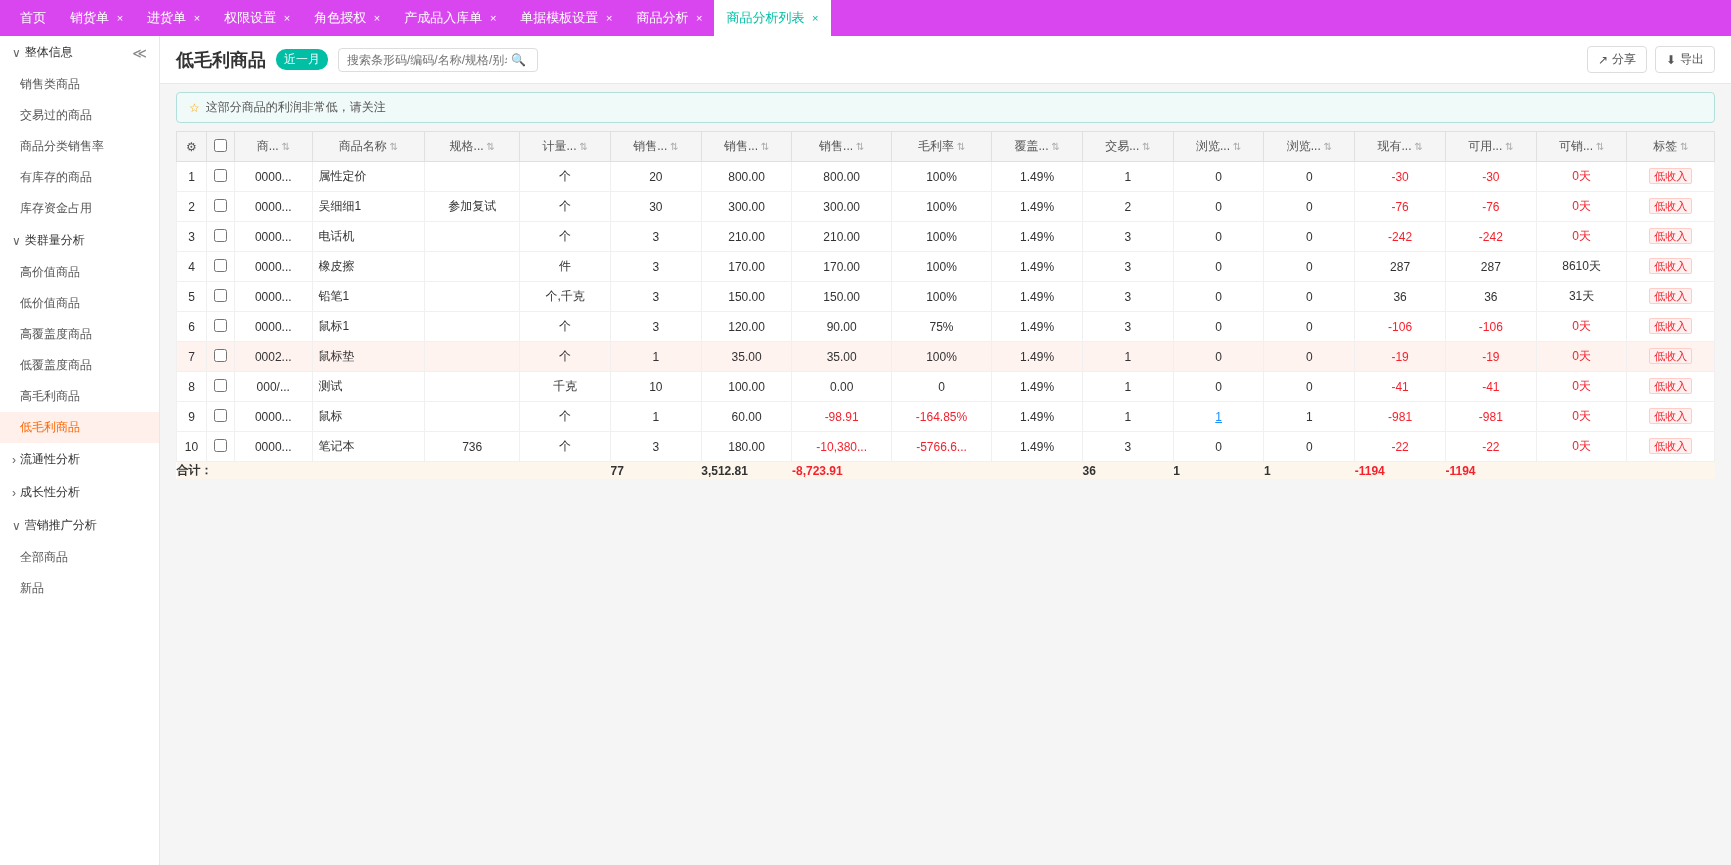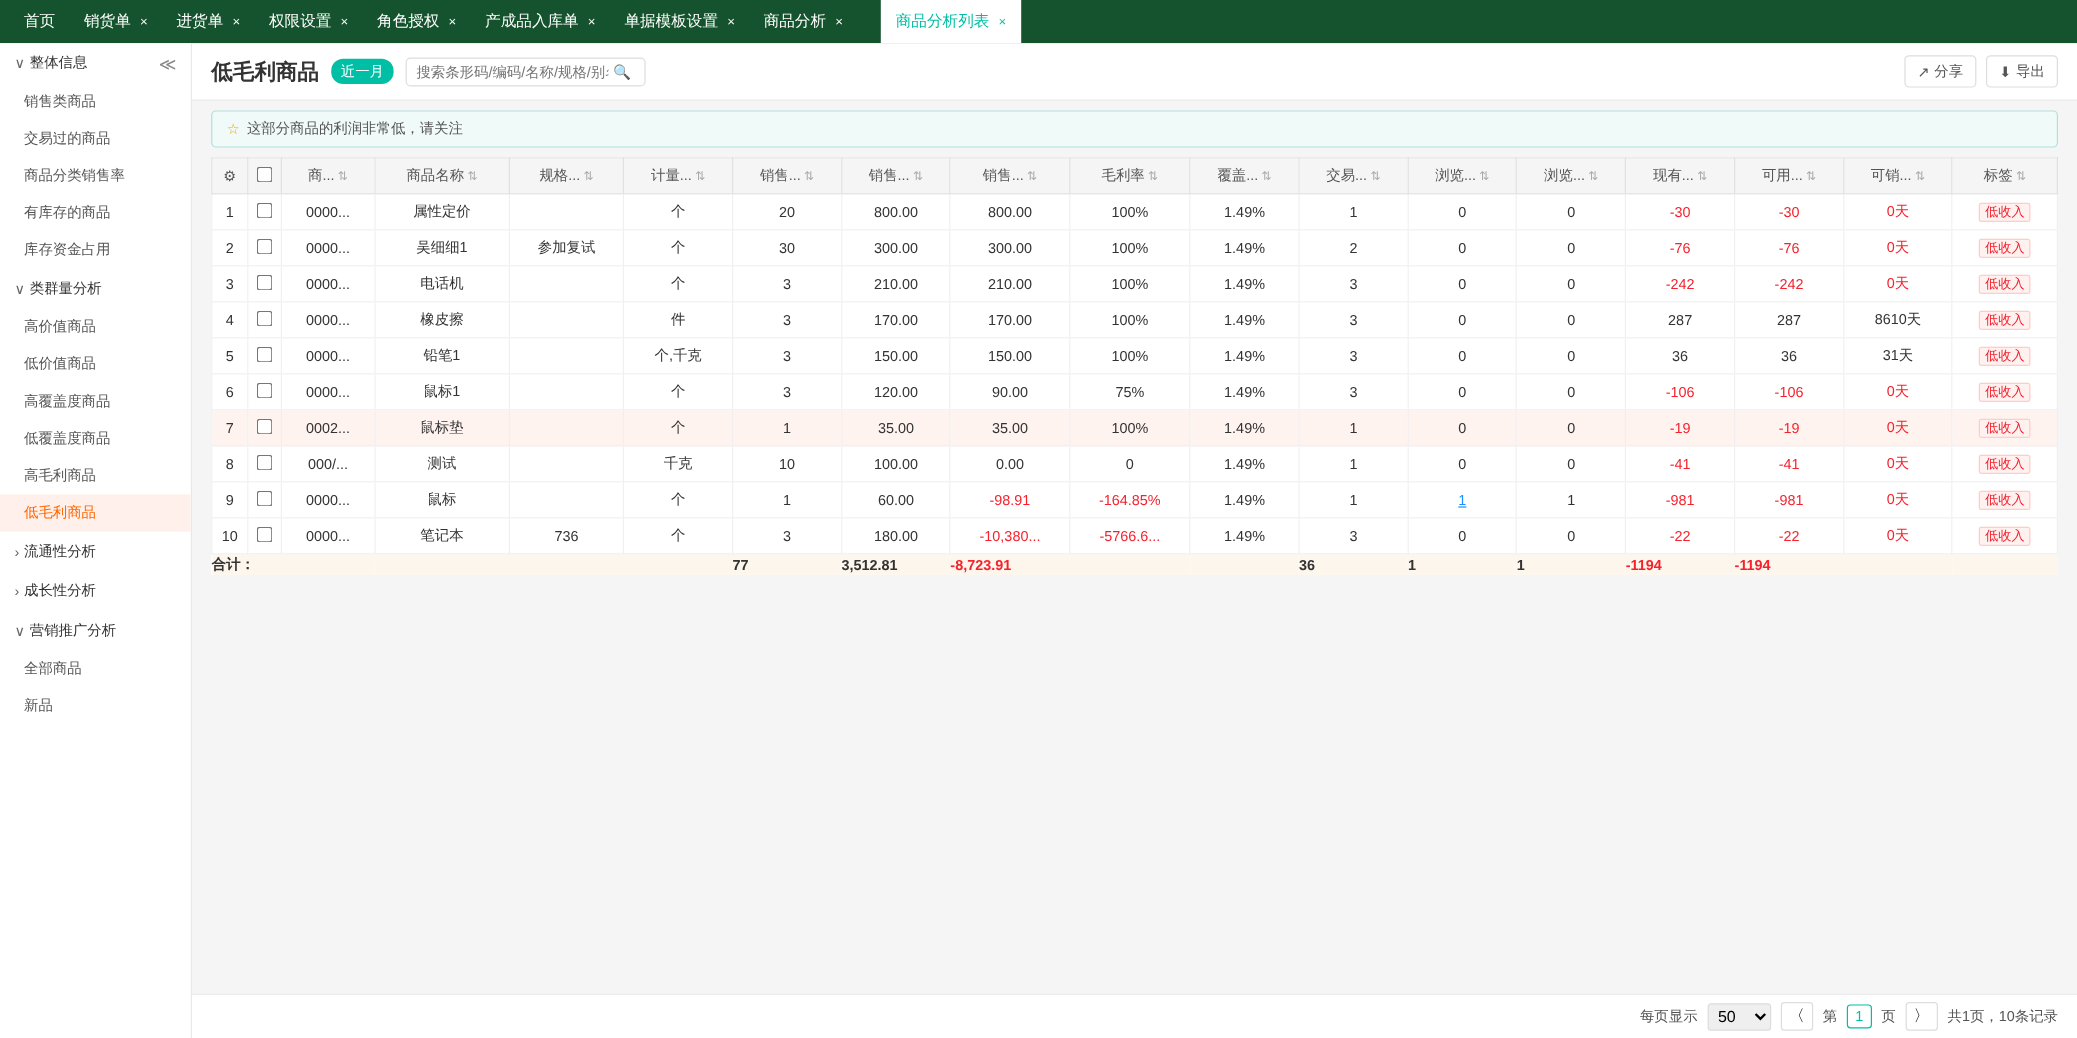--- a/index.html
+++ b/index.html
@@ -1,35 +1,35 @@
 <!DOCTYPE html>
 <html><head>
   <meta charset="utf-8">
   <style>
     * { box-sizing: border-box; margin: 0; padding: 0; }
     body { font-family: "Microsoft YaHei", "PingFang SC", sans-serif; font-size: 12px; background: #f5f5f5; color: #333; }
 
     
     .top-nav {
-      background: #14532d;
+      background: #d946ef;
       display: flex;
       align-items: center;
       height: 36px;
       padding: 0 8px;
     }
     .top-nav .nav-item {
       color: #fff;
       padding: 0 12px;
       height: 36px;
       line-height: 36px;
       cursor: pointer;
       font-size: 13px;
       white-space: nowrap;
     }
-    .top-nav .nav-item.active { background: #fff; color: #00bfa5; margin-left: 20px; }
+    .top-nav .nav-item.active { background: #fff; color: #00bfa5; }
     .top-nav .nav-item .close-x { margin-left: 4px; font-size: 11px; }
 
     
     .layout { display: flex; height: calc(100vh - 36px); }
 
     
     .sidebar {
       width: 160px;
       background: #fff;
       border-right: 1px solid #e8e8e8;
@@ -135,21 +135,21 @@
     }
     thead th .sort-icons { display: inline; color: #aaa; font-size: 10px; }
     tbody tr { border-bottom: 1px solid #f0f0f0; }
     tbody tr.highlighted { background: #fff3f0; }
     tbody td {
       padding: 6px 6px;
       text-align: center;
       border: 1px solid #f0f0f0;
       white-space: nowrap;
     }
-    tbody td.text-left { text-align: center; }
+    tbody td.text-left { text-align: left; }
     .red-text { color: #f5222d; }
     .link-style { color: #1890ff; text-decoration: underline; cursor: pointer; }
     .tag-low-income {
       background: #fff1f0;
       border: 1px solid #ffccc7;
       color: #f5222d;
       padding: 1px 4px;
       border-radius: 2px;
       font-size: 11px;
     }
@@ -521,28 +521,14 @@
             <td>1</td>
             <td class="red-text">-1194</td>
             <td class="red-text">-1194</td>
             <td></td>
             <td></td>
           </tr>
         </tfoot>
       </table>
     </div>
 
-    <div class="pagination-bar">
-      <span>每页显示</span>
-      <select>
-        <option>50</option>
-        <option>20</option>
-        <option>100</option>
-      </select>
-      <button class="page-btn">〈</button>
-      <span>第</span>
-      <span class="page-num">1</span>
-      <span>页</span>
-      <button class="page-btn">〉</button>
-      <span>共1页，10条记录</span>
-    </div>
   </div>
 </div>
 
 </body></html>

